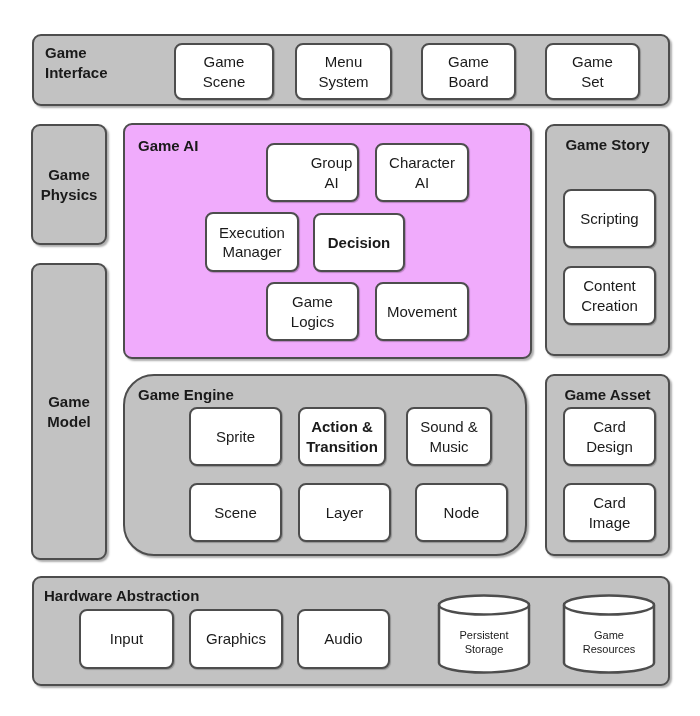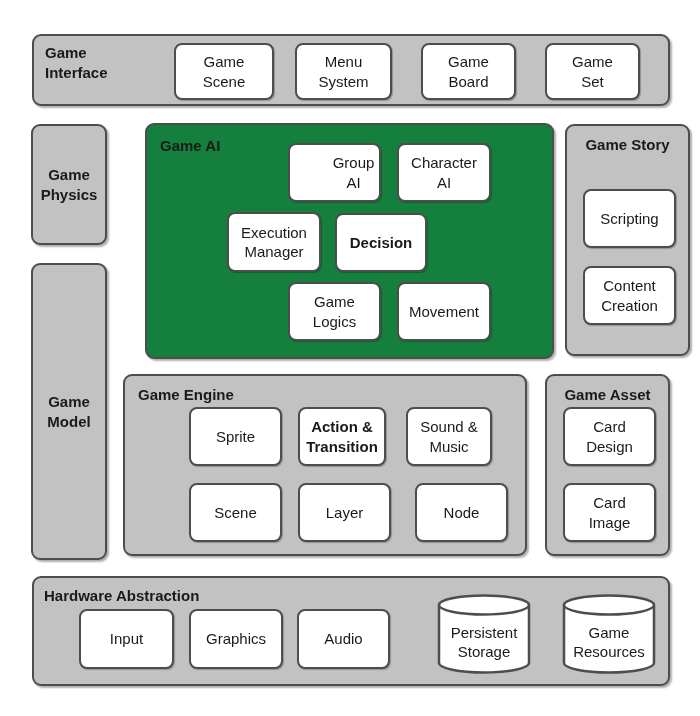--- a/index.html
+++ b/index.html
@@ -13,21 +13,21 @@
     overflow: hidden;
   }
   .container {
     position: absolute;
     box-sizing: border-box;
     background: #c2c2c2;
     border: 2px solid #4d4d4d;
     border-radius: 9px;
     box-shadow: 2px 2px 2px rgba(0,0,0,0.32);
   }
-  .container.yellow { background: #15803d; margin-left: 22px; }
+  .container.yellow { background: #f0abfc; }
   .title {
     font-weight: bold;
     font-size: 15px;
     line-height: 1.3;
     white-space: pre-line;
     color: #1a1a1a;
   }
   .title-topleft { position: absolute; top: 7px; left: 11px; }
   .title-topcenter { position: absolute; top: 9px; left: 0; right: 0; text-align: center; }
   .container.centered {
@@ -58,21 +58,21 @@
     height: 82px;
   }
   .cylinder svg { position: absolute; left: 0; top: 0; }
   .cylinder .cyl-label {
     position: absolute;
     left: 0; right: 0; top: 20px; bottom: 4px;
     display: flex;
     align-items: center;
     justify-content: center;
     text-align: center;
-    font-size: 15px;
+    font-size: 11px;
     line-height: 1.3;
     white-space: pre-line;
     color: #1a1a1a;
   }
 </style>
 </head>
 <body>
 
 <div class="canvas">
 
@@ -106,28 +106,28 @@
     <div class="node" style="left:250px; top:18px; width:94px; height:59px;">Character
 AI</div>
     <div class="node" style="left:80px; top:87px; width:94px; height:60px;">Execution
 Manager</div>
     <div class="node" style="left:188px; top:88px; width:92px; height:59px;font-weight:bold;">Decision</div>
     <div class="node" style="left:141px; top:157px; width:93px; height:59px;">Game
 Logics</div>
     <div class="node" style="left:250px; top:157px; width:94px; height:59px;">Movement</div>
   </div>
 
-  <div class="container" style="left:545px; top:124px; width:125px; height:232px;margin-left:20px;">
+  <div class="container" style="left:545px; top:124px; width:125px; height:232px;">
     <div class="title title-topcenter">Game Story</div>
     <div class="node" style="left:16px; top:140px; width:93px; height:59px;">Content
 Creation</div>
     <div class="node" style="left:16px; top:63px; width:93px; height:59px;">Scripting</div>
   </div>
 
-  <div class="container" style="left:123px; top:374px; width:404px; height:182px;">
+  <div class="container" style="left:123px; top:374px; width:404px; height:182px;border-radius:31px;">
     <div class="title title-topleft" style="top:9px; left:13px;">Game Engine</div>
     <div class="node" style="left:64px; top:31px; width:93px; height:59px;">Sprite</div>
     <div class="node" style="left:173px; top:31px; width:88px; height:59px;font-weight:bold;">Action &amp;
 Transition</div>
     <div class="node" style="left:281px; top:31px; width:86px; height:59px;">Sound &amp;
 Music</div>
     <div class="node" style="left:64px; top:107px; width:93px; height:59px;">Scene</div>
     <div class="node" style="left:173px; top:107px; width:93px; height:59px;">Layer</div>
     <div class="node" style="left:290px; top:107px; width:93px; height:59px;">Node</div>
   </div>

